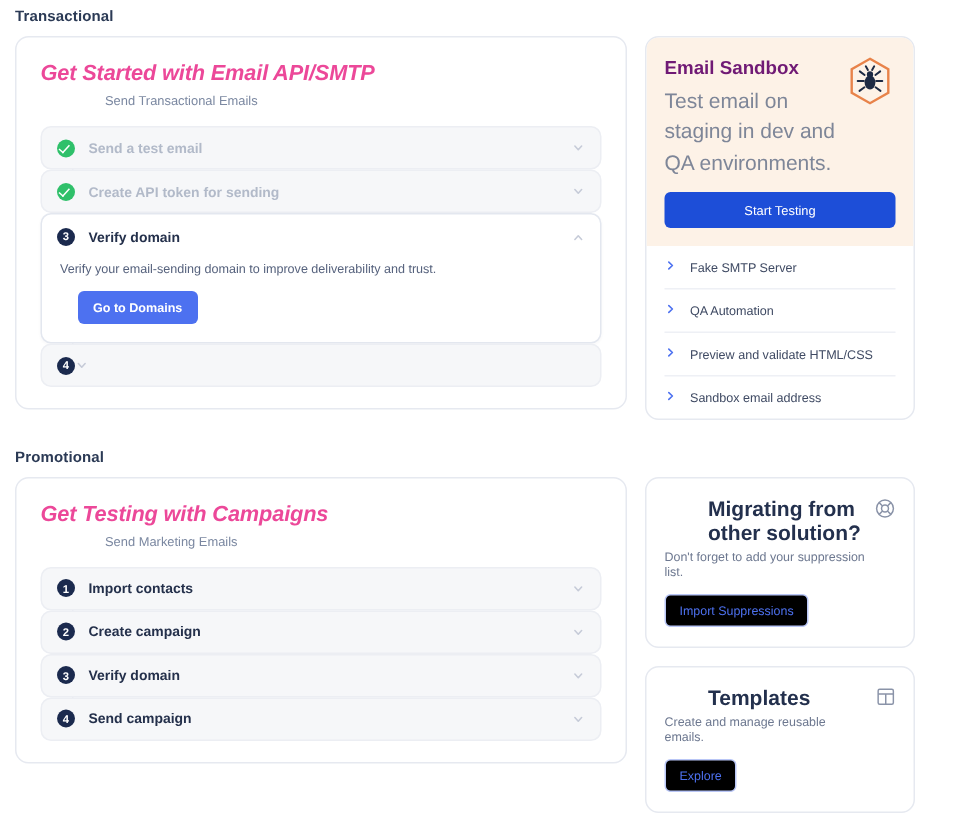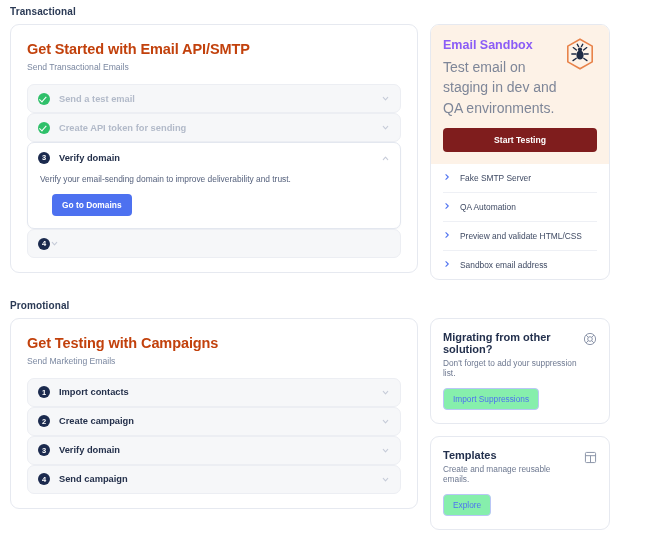--- a/index.html
+++ b/index.html
@@ -27,28 +27,30 @@
     background: #ffffff;
     border: 1px solid #e6e9f0;
     border-radius: 9px;
   }
 
   
   .gs-card { padding: 16px 16px 14px 16px; }
   .gs-title {
     font-size: 14.5px;
     font-weight: bold;
-    color: #c2410c;
+    color: #ec4899;
     letter-spacing: -.1px;
+    font-style: italic;
   }
   .gs-sub {
     font-size: 8.6px;
     color: #7b88a1;
     margin-top: 5px;
     margin-bottom: 12px;
+    margin-left: 43px;
   }
 
   .steps { position: relative; }
   .step-wrap { position: relative; }
   .connector {
     position: absolute;
     left: 21px;
     width: 0;
     border-left: 1px dotted #c9cedb;
     top: 0; bottom: 0;
@@ -145,38 +147,38 @@
   
   .sandbox { overflow: hidden; }
   .sandbox-head {
     background: #fdf2e7;
     padding: 13px 12px 12px 12px;
     position: relative;
   }
   .sandbox-title {
     font-size: 12.5px;
     font-weight: bold;
-    color: #8b5cf6;
+    color: #701a75;
   }
   .sandbox-sub {
     font-size: 14px;
     color: #7e8698;
     line-height: 1.45;
     margin-top: 5px;
     width: 125px;
   }
   .hex-icon { position: absolute; right: 12px; top: 12px; }
   .btn-wide {
     display: block;
     width: 100%;
     margin-top: 10px;
-    background: #7f1d1d;
+    background: #1d4ed8;
     color: #ffffff;
     font-size: 8.6px;
-    font-weight: bold;
+    font-weight: normal;
     border: none;
     border-radius: 4px;
     padding: 7px 0;
     cursor: pointer;
     font-family: "Liberation Sans", sans-serif;
   }
 
   .link-list { padding: 0 12px; }
   .link-item {
     display: flex;
@@ -194,36 +196,37 @@
   }
 
   
   .promo-card {
     padding: 12px 12px 13px 12px;
     position: relative;
     margin-bottom: 12px;
   }
   .promo-card:last-child { margin-bottom: 0; }
   .promo-title {
-    font-size: 11px;
+    font-size: 14px;
     font-weight: bold;
     color: #23304d;
     padding-right: 22px;
+    margin-left: 29px;
   }
   .promo-sub {
     font-size: 8.3px;
     color: #6d7890;
     margin-top: 3px;
     padding-right: 18px;
   }
   .promo-icon { position: absolute; right: 12px; top: 13px; color: #8a93a8; }
   .btn-outline {
     display: inline-block;
     margin-top: 10px;
-    background: #86efac;
+    background: #000000;
     color: #4d71f0;
     font-size: 8.3px;
     border: 1px solid #b9c6f6;
     border-radius: 4px;
     padding: 5px 9px;
     cursor: pointer;
     font-family: "Liberation Sans", sans-serif;
   }
 
   .gap { height: 14px; }

